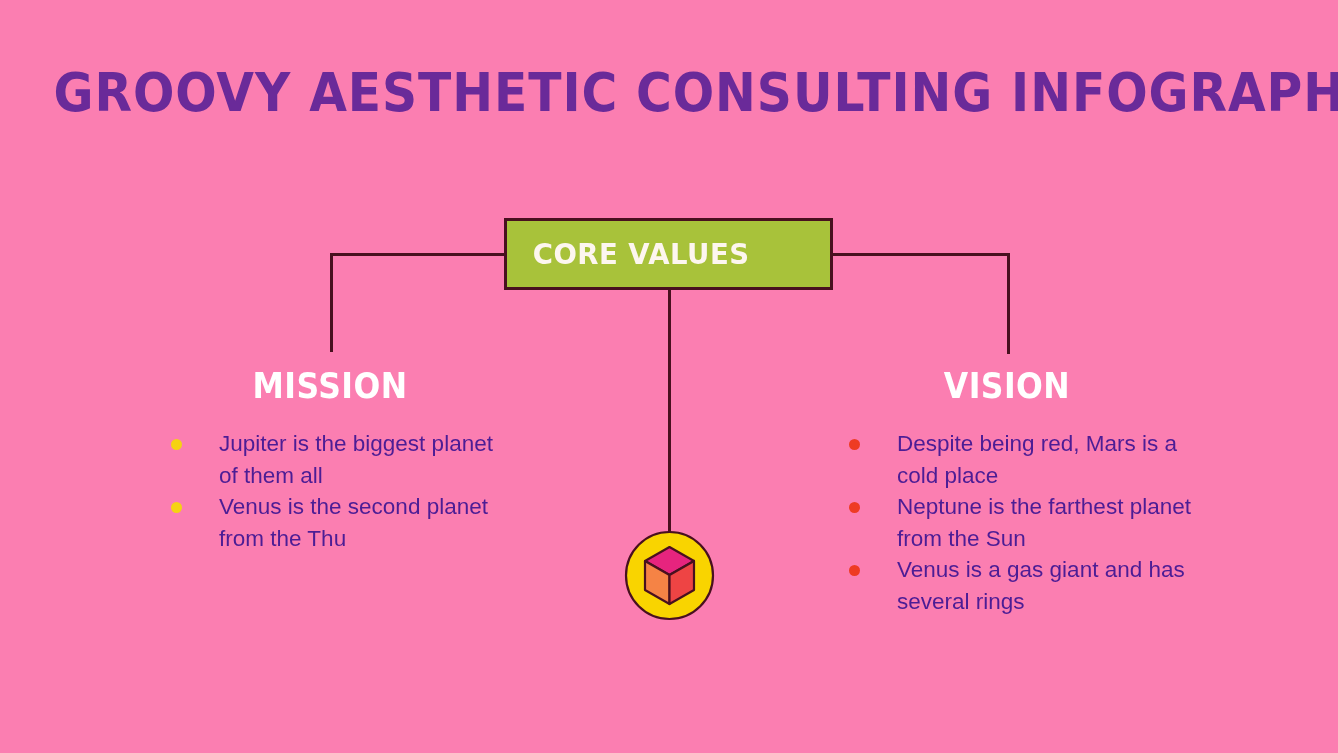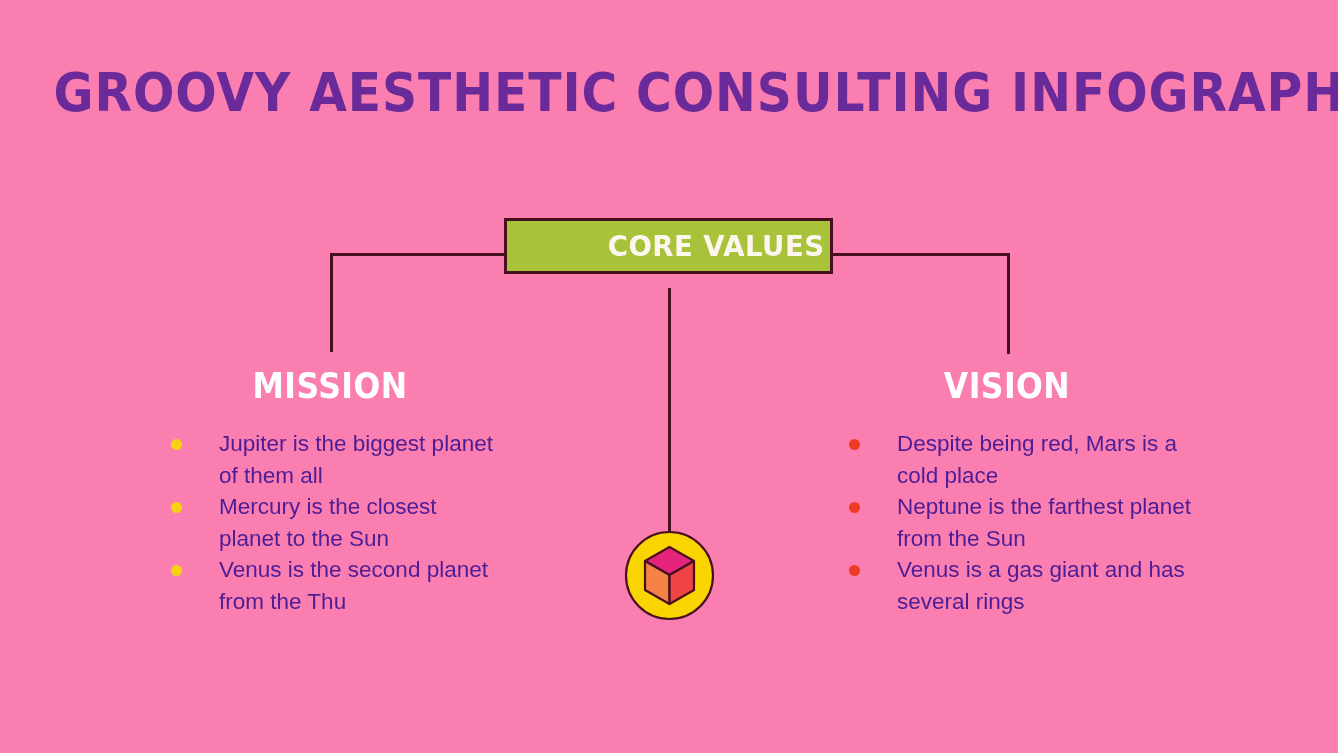--- a/index.html
+++ b/index.html
@@ -80,27 +80,28 @@
     width: 3px;
     height: 244px;
   }
 
   
   .core-box {
     position: absolute;
     left: 504px;
     top: 218px;
     width: 329px;
-    height: 56px;
+    height: 72px;
     background: #a8c23a;
     border: 3px solid #48101f;
     box-sizing: border-box;
     display: flex;
     align-items: center;
-    justify-content: flex-end;
+    justify-content: flex-start;
+    padding-left: 20px;
   }
   .core-box-label {
     color: #fdf6ef;
     font-family: "DejaVu Sans", sans-serif;
     font-weight: bold;
     font-size: 29px;
     letter-spacing: 0.5px;
     transform: scaleX(0.95);
     white-space: nowrap;
   }
@@ -195,24 +196,20 @@
 
   <div class="branch-heading heading-mission">MISSION</div>
 
   <ul class="bullet-list list-mission">
     <li class="bullet-item">
       <span class="bullet-dot dot-yellow"></span>
       <span>Jupiter is the biggest planet of them all</span>
     </li>
     <li class="bullet-item">
       <span class="bullet-dot dot-yellow"></span>
-      <span>Mercury is the closest planet to the Sun</span>
-    </li>
-    <li class="bullet-item">
-      <span class="bullet-dot dot-yellow"></span>
       <span>Venus is the second planet from the Thu</span>
     </li>
   </ul>
 
   <div class="branch-heading heading-vision">VISION</div>
 
   <ul class="bullet-list list-vision">
     <li class="bullet-item">
       <span class="bullet-dot dot-red"></span>
       <span>Despite being red, Mars is a cold place</span>

